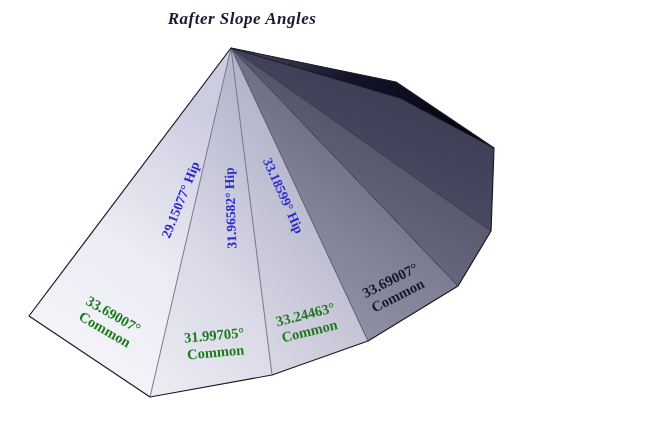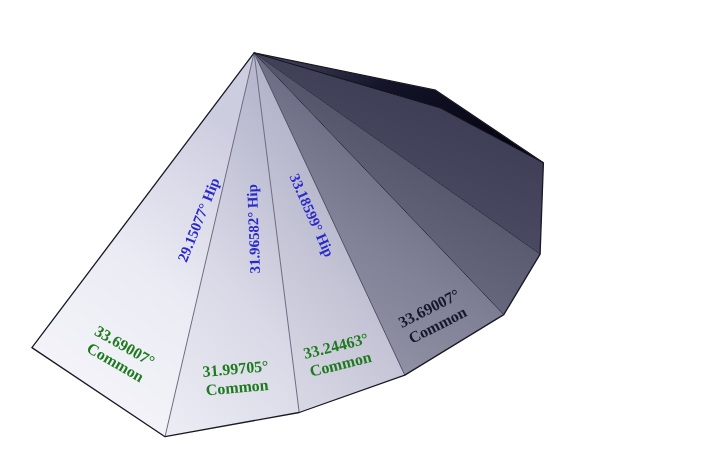--- a/index.html
+++ b/index.html
@@ -29,20 +29,21 @@
   }
   text.common{ font-size:14.5px; fill:#1e7a1e; }
   text.common-dark{ font-size:14.5px; fill:#16162e; }
   text.hip{ font-size:13.5px; fill:#2929cc; }
 </style>
 </head>
 <body>
 
 <div class="stage">
 
+  <div class="title">Rafter Slope Angles</div>
 
   <svg width="650" height="425" viewBox="0 0 650 425">
     <defs>
       <linearGradient id="g1" x1="0" y1="1" x2="0.45" y2="0">
         <stop offset="0" stop-color="#f7f7fb"></stop>
         <stop offset="0.55" stop-color="#ebebf4"></stop>
         <stop offset="1" stop-color="#cdcde0"></stop>
       </linearGradient>
       <linearGradient id="g2" x1="0" y1="1" x2="0.4" y2="0">
         <stop offset="0" stop-color="#ededf5"></stop>

